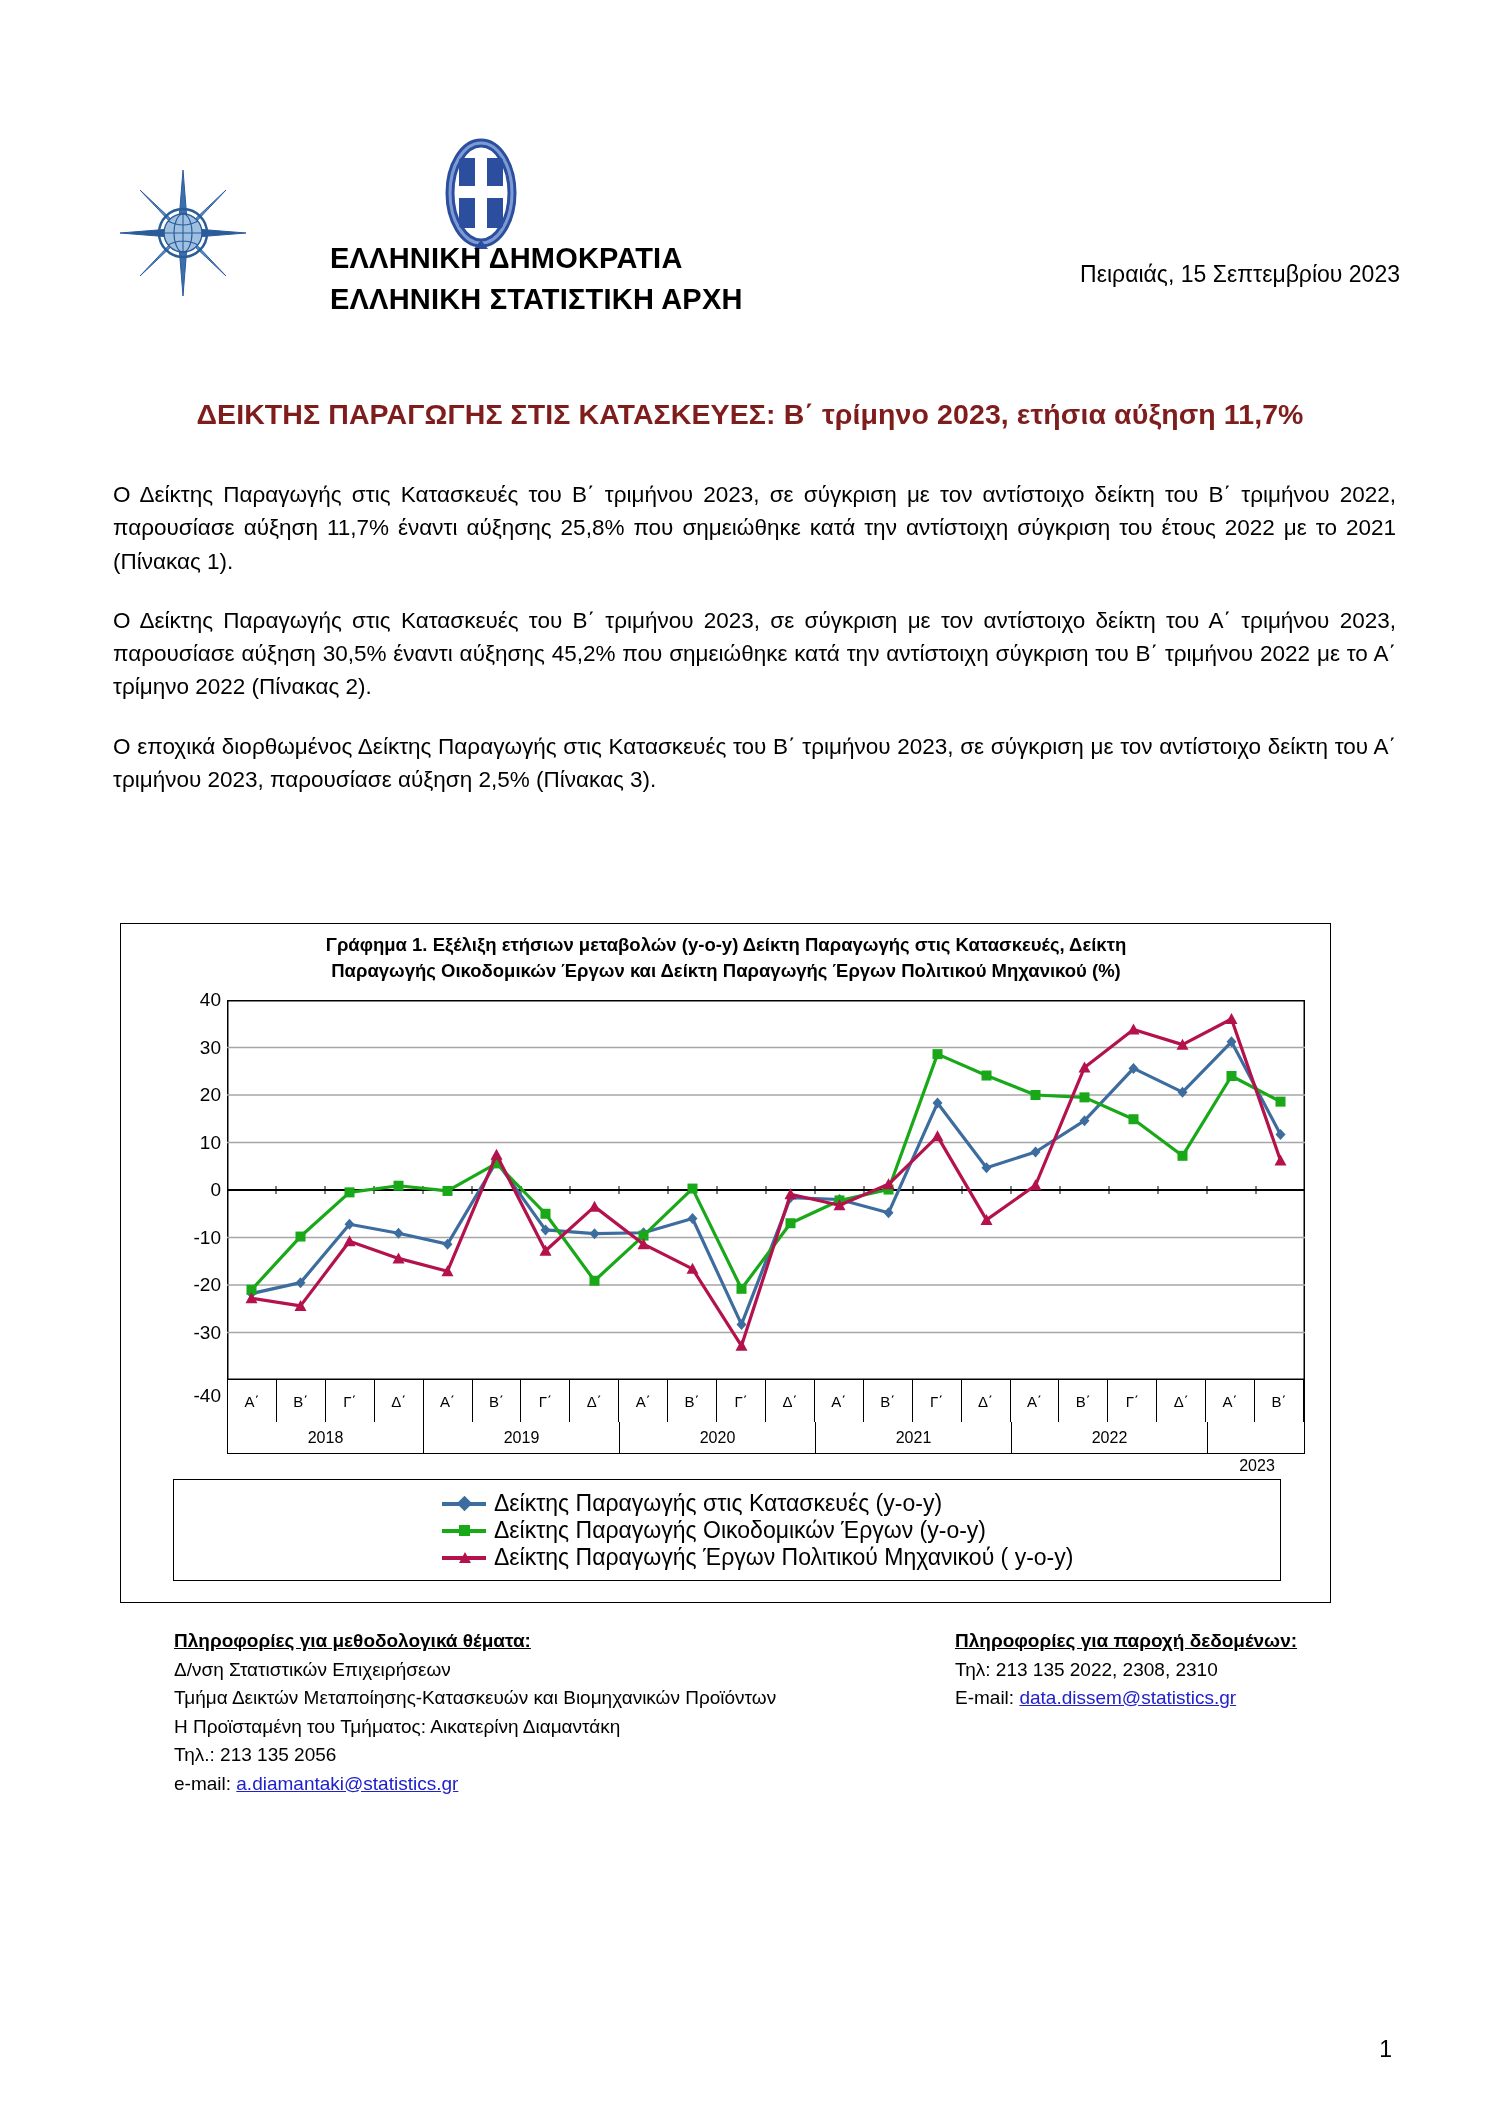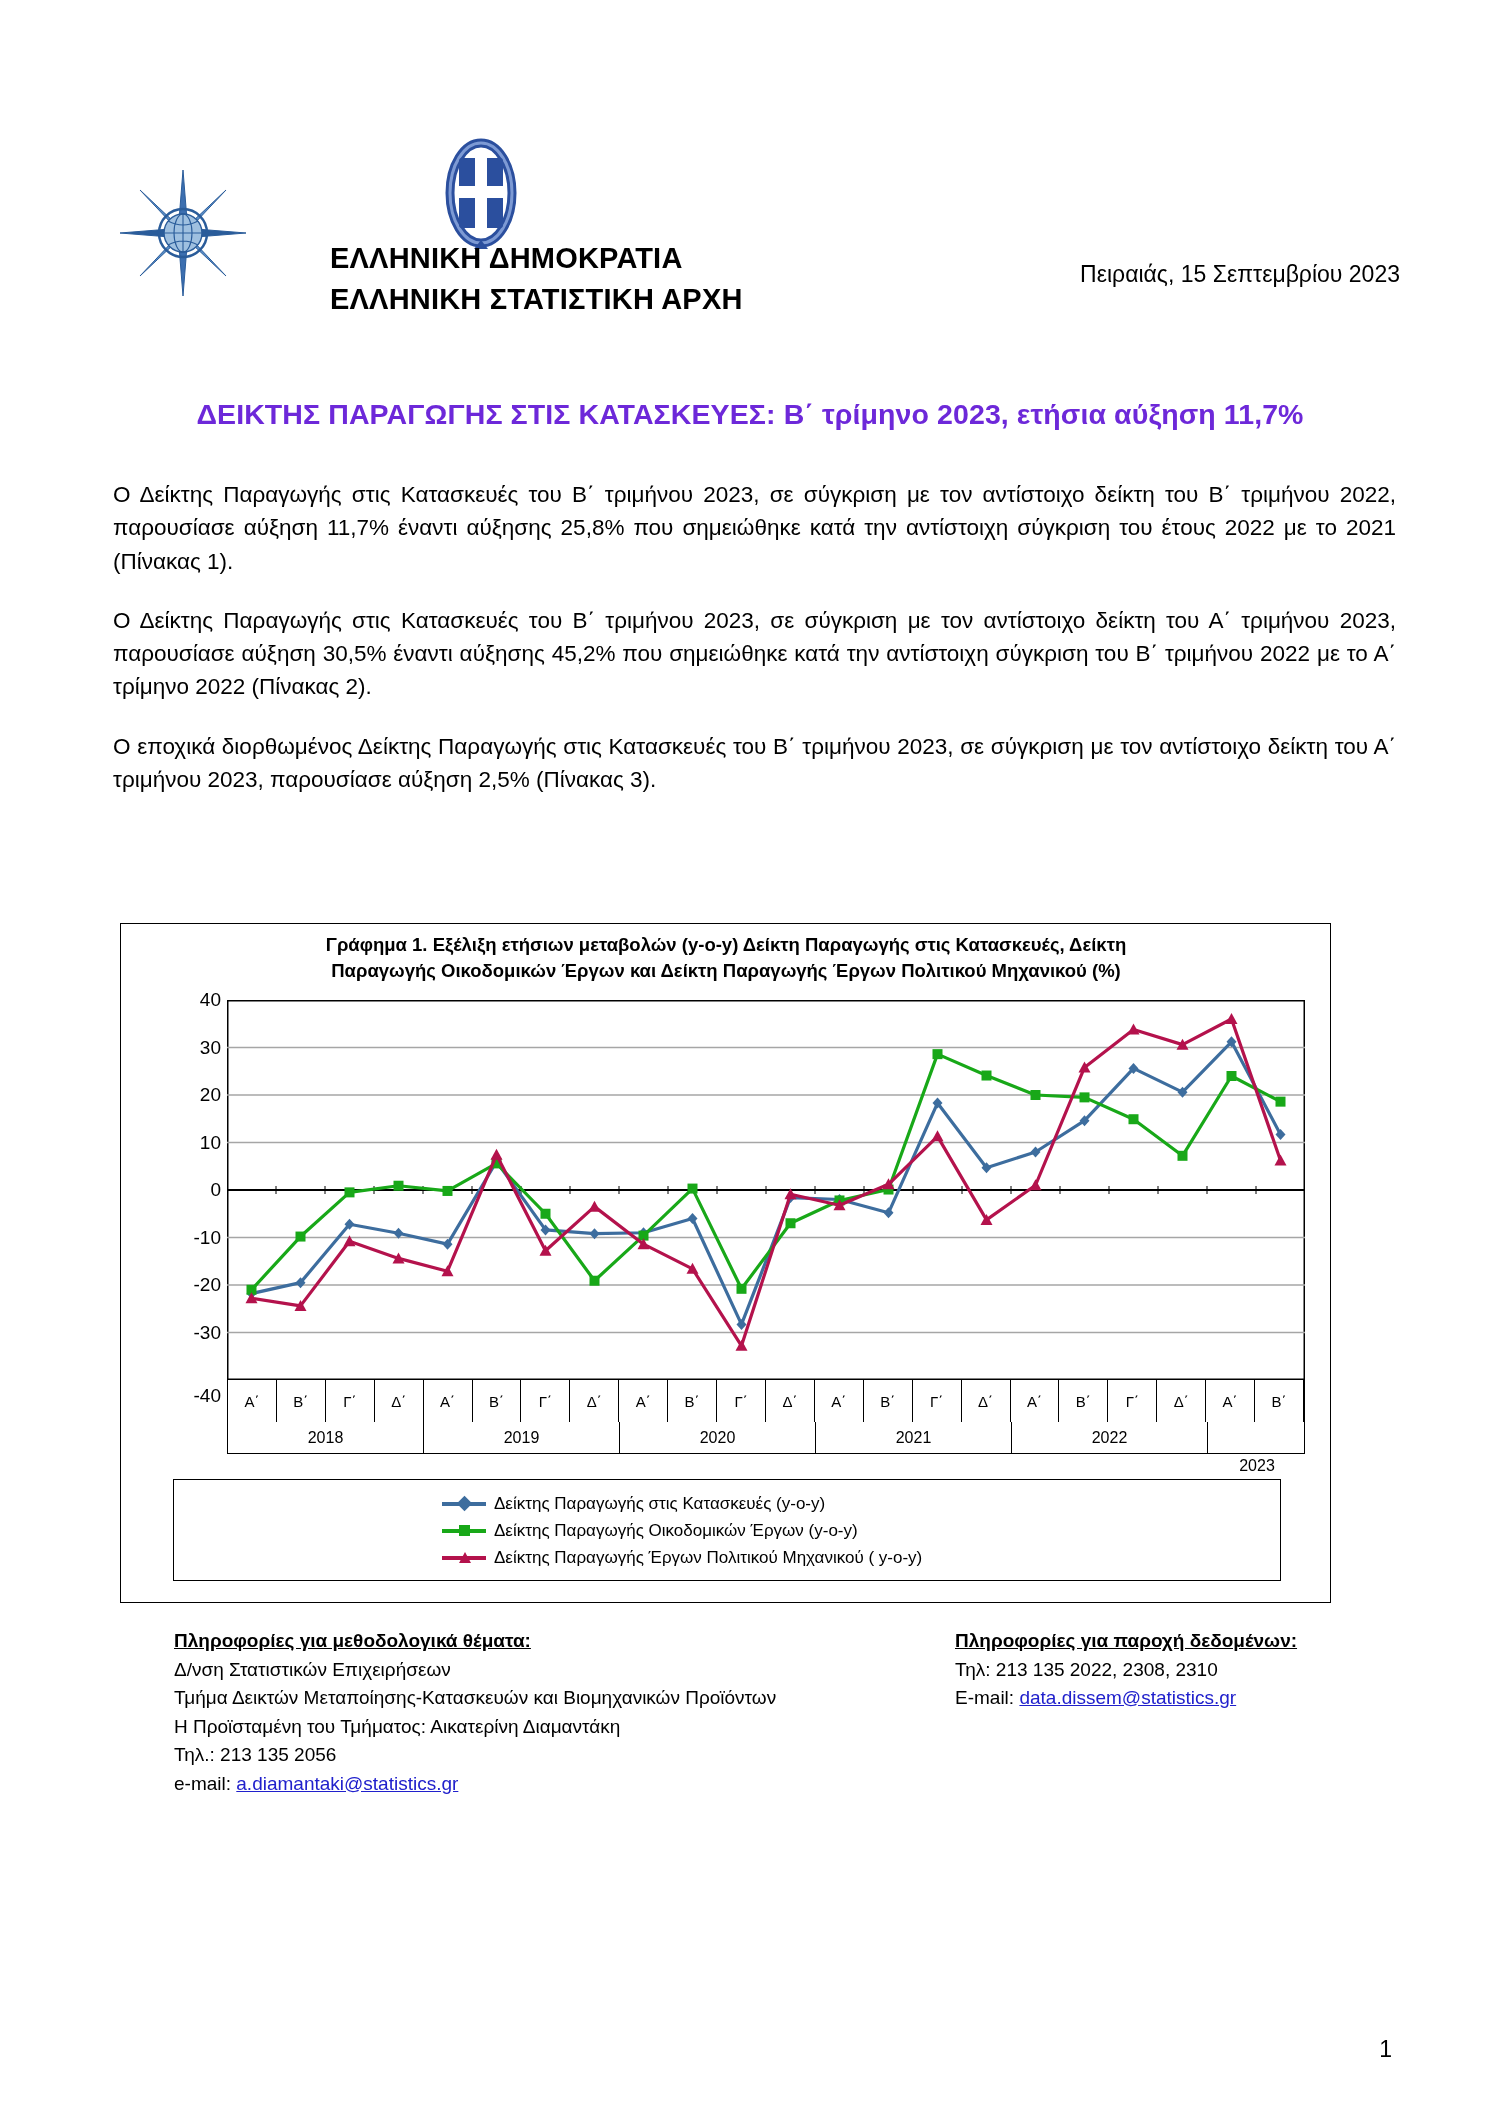--- a/index.html
+++ b/index.html
@@ -34,21 +34,21 @@
   .place-date {
     position:absolute; right:100px; top:140px;
     font-size:23px; line-height:1.4;
   }
 
   
   .doc-title {
     position:absolute; left:0; top:398px; width:1500px;
     text-align:center;
     font-size:28.5px; font-weight:bold;
-    color:#6d28d9;
+    color:#7f1d1d;
     letter-spacing:0.1px;
   }
 
   
   .body-wrap { position:absolute; left:113px; top:478px; width:1283px; }
   .para {
     font-size:22.5px; line-height:1.48; text-align:justify;
     margin:0 0 26px 0;
   }
 
@@ -94,21 +94,21 @@
     font-size:16px; border-right:1.5px solid #000;
   }
   .xy:last-child { border-right:none;margin-top:44px; }
 
   .legend-box {
     position:absolute; left:52px; top:555px; width:1108px; height:102px;
     border:1.5px solid #000; padding:10px 0 0 0;
   }
   .legend-item {
     display:flex; align-items:center; justify-content:flex-start;
-    padding-left:268px; height:27px; font-size:17px;
+    padding-left:268px; height:27px; font-size:23px;
   }
   .legend-swatch { width:44px; height:16px; position:relative; margin-right:8px; flex:0 0 44px; }
   .legend-swatch .bar { position:absolute; left:0; top:6px; width:44px; height:4px; }
   .legend-swatch .mk { position:absolute; left:17px; top:2px; width:11px; height:11px; }
 
   
   .footer { position:absolute; left:0; top:1627px; width:1500px; }
   .foot-col { position:absolute; font-size:19px; line-height:1.5; }
   .foot-left { left:174px; top:0; width:660px; }
   .foot-right { left:955px; top:0; width:480px; }

